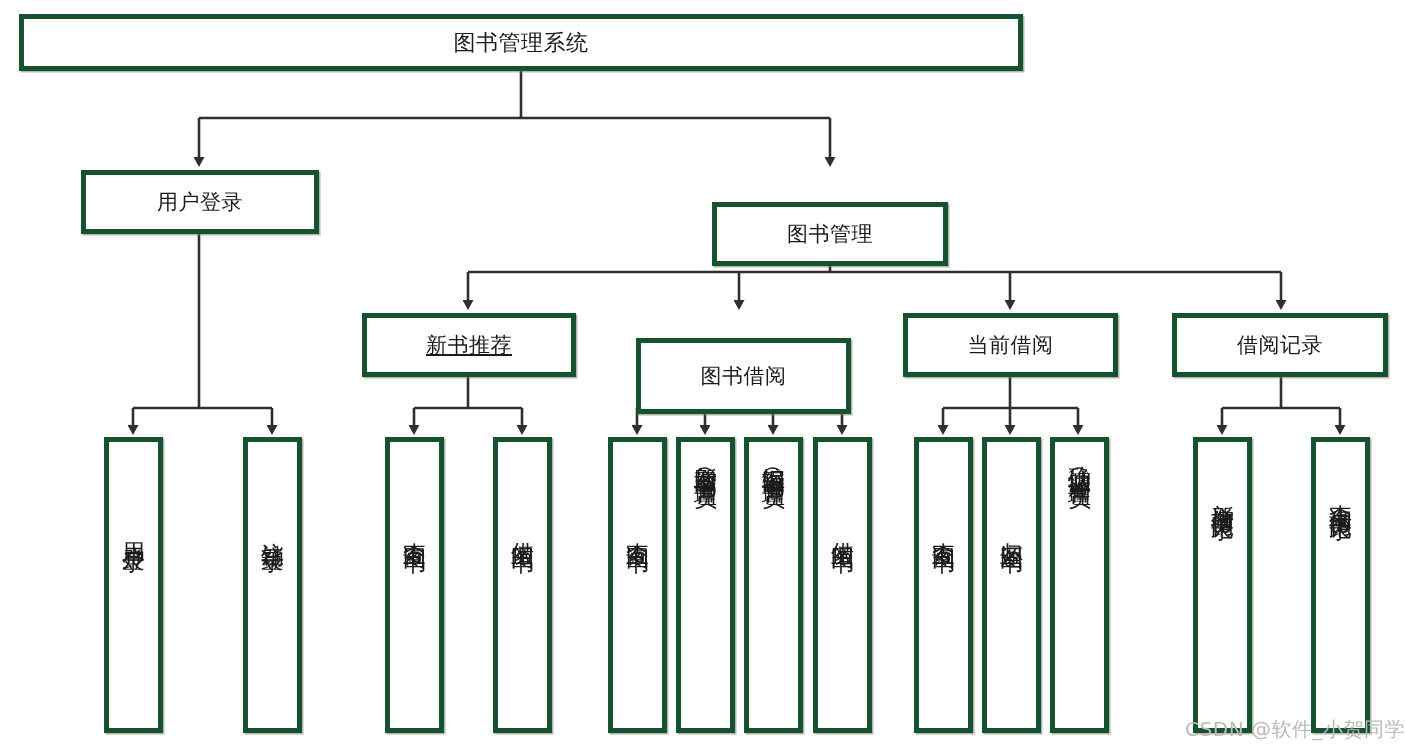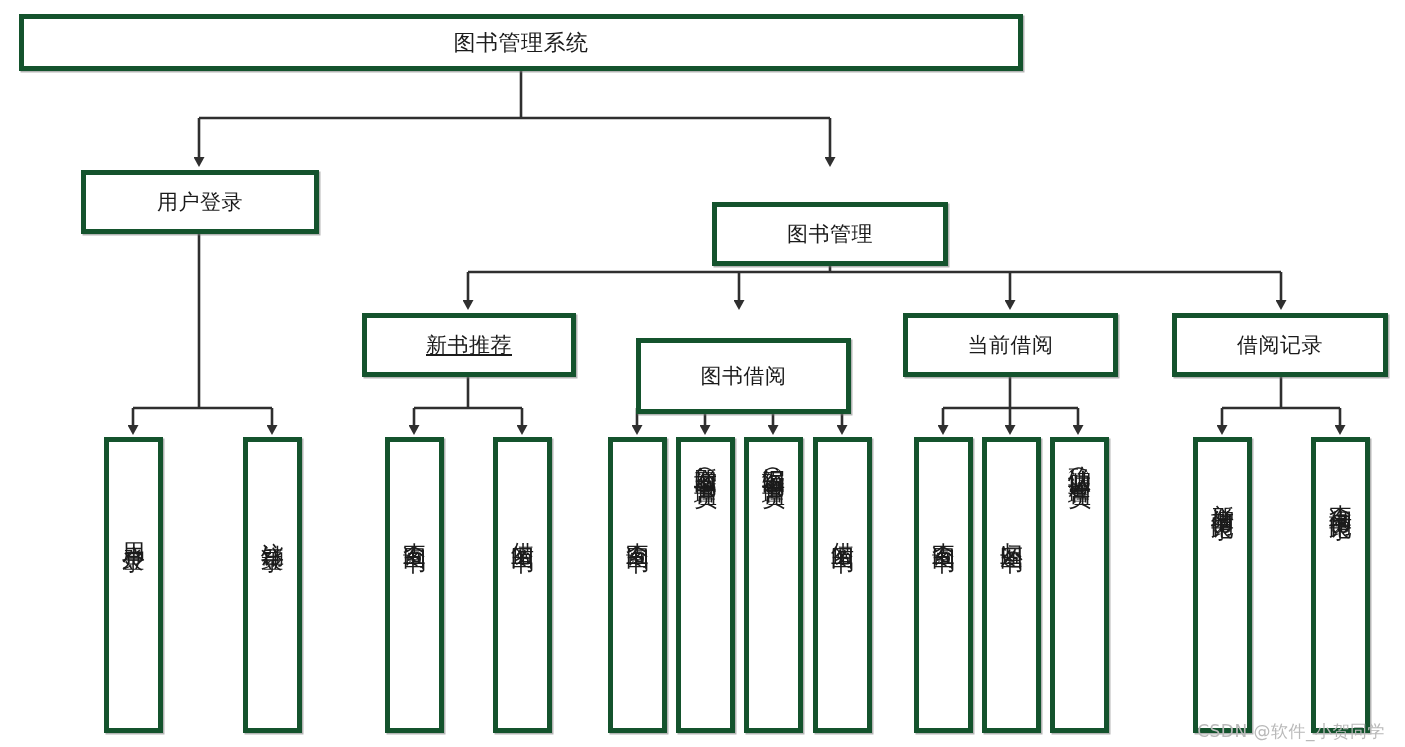--- a/index.html
+++ b/index.html
@@ -57,23 +57,23 @@
   svg.links {
     position: absolute;
     left: 0;
     top: 0;
     width: 1405px;
     height: 747px;
     pointer-events: none;
   }
   .watermark {
     position: absolute;
-    right: 20px;
+    right: 0;
     bottom: 4px;
-    font-size: 17px;
+    font-size: 20px;
     color: #b9b9b9;
     letter-spacing: 0.5px;
     white-space: nowrap;
     user-select: none;
   }
 </style>
 </head>
 <body>
 
 <div id="canvas">

